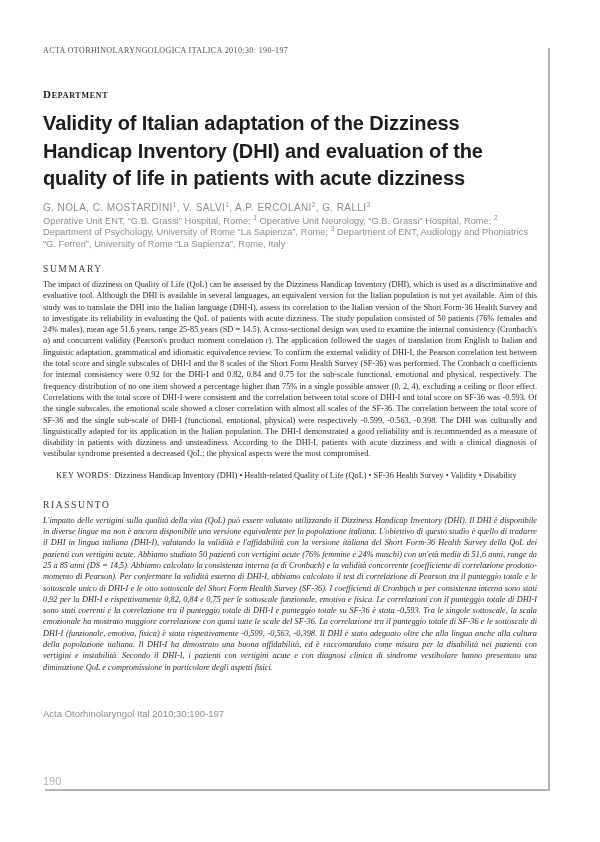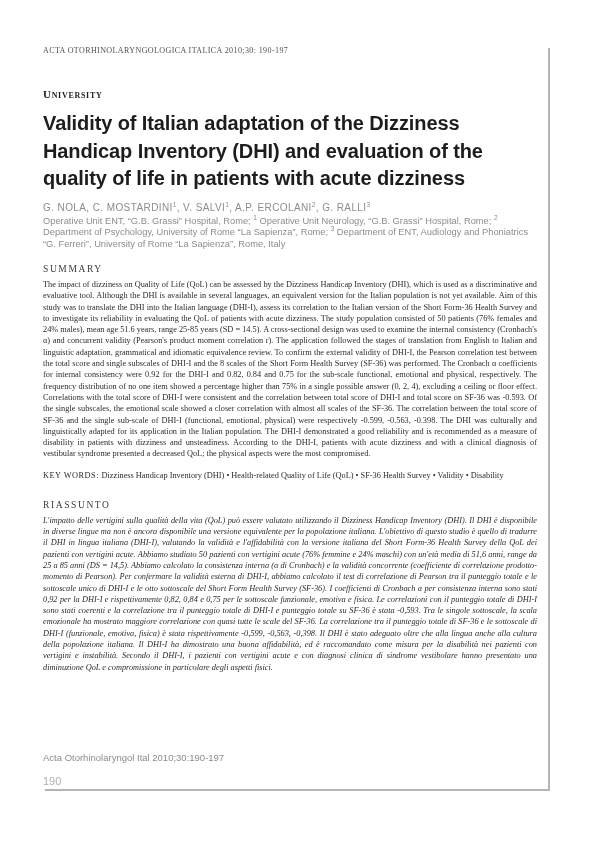--- a/index.html
+++ b/index.html
@@ -67,31 +67,31 @@
   }
   .abstract-body {
     margin: 5px 0 0 0;
     font-family: "Liberation Serif", serif;
     font-size: 8.3px; line-height: 11.3px;
     text-align: justify;
     color: #2b2b2b;
   }
   .abstract-body.italian { font-style: italic; }
   .kw-line {
-    margin: 10px 0 0 0;
+    margin: 10px 0 0 13px;
     font-family: "Liberation Serif", serif;
     font-size: 8.3px; line-height: 11px;
     color: #2b2b2b;
   }
   .kw-label { letter-spacing: 0.5px; }
   .kw-text.italian { font-style: italic; }
   .riassunto-gap { margin-top: 19px; }
   .footer-citation {
     position: absolute;
-    left: 43px; top: 752px;
+    left: 43px; top: 708px;
     font-family: "Liberation Sans", sans-serif;
     font-size: 9.5px;
     color: #8d8d8d;
   }
   .page-number {
     position: absolute;
     left: 43px; top: 775px;
     font-family: "Liberation Sans", sans-serif;
     font-size: 11px;
     color: #b0b0b0;
@@ -111,21 +111,21 @@
 </style>
 </head>
 <body>
 
 <div class="page">
 
   <div class="content">
 
     <div class="running-head">ACTA OTORHINOLARYNGOLOGICA ITALICA 2010;30: 190-197</div>
 
-    <div class="section-label">University</div>
+    <div class="section-label">Department</div>
 
     <h1 class="title-en">Validity of Italian adaptation of the Dizziness Handicap Inventory (DHI) and evaluation of the quality of life in patients with acute dizziness</h1>
 
 
     <div class="authors"><span>G. NOLA, C. MOSTARDINI</span><sup>1</sup><span>, V. SALVI</span><sup>1</sup><span>, A.P. ERCOLANI</span><sup>2</sup><span>, G. RALLI</span><sup>3</sup></div>
 
     <p class="affiliations"><span>Operative Unit ENT, “G.B. Grassi” Hospital, Rome; </span><sup>1</sup><span> Operative Unit Neurology, “G.B. Grassi” Hospital, Rome; </span><sup>2</sup><span> Department of Psychology, University of Rome “La Sapienza”, Rome; </span><sup>3</sup><span> Department of ENT, Audiology and Phoniatrics “G. Ferreri”, University of Rome “La Sapienza”, Rome, Italy</span></p>
 
     <div class="abstract-heading">SUMMARY</div>
     <p class="abstract-body">The impact of dizziness on Quality of Life (QoL) can be assessed by the Dizziness Handicap Inventory (DHI), which is used as a discriminative and evaluative tool. Although the DHI is available in several languages, an equivalent version for the Italian population is not yet available. Aim of this study was to translate the DHI into the Italian language (DHI-I), assess its correlation to the Italian version of the Short Form-36 Health Survey and to investigate its reliability in evaluating the QoL of patients with acute dizziness. The study population consisted of 50 patients (76% females and 24% males), mean age 51.6 years, range 25-85 years (SD = 14.5). A cross-sectional design was used to examine the internal consistency (Cronbach's α) and concurrent validity (Pearson's product moment correlation r). The application followed the stages of translation from English to Italian and linguistic adaptation, grammatical and idiomatic equivalence review. To confirm the external validity of DHI-I, the Pearson correlation test between the total score and single subscales of DHI-I and the 8 scales of the Short Form Health Survey (SF-36) was performed. The Cronbach α coefficients for internal consistency were 0.92 for the DHI-I and 0.82, 0.84 and 0.75 for the sub-scale functional, emotional and physical, respectively. The frequency distribution of no one item showed a percentage higher than 75% in a single possible answer (0, 2, 4), excluding a ceiling or floor effect. Correlations with the total score of DHI-I were consistent and the correlation between total score of DHI-I and total score on SF-36 was -0.593. Of the single subscales, the emotional scale showed a closer correlation with almost all scales of the SF-36. The correlation between the total score of SF-36 and the single sub-scale of DHI-I (functional, emotional, physical) were respectively -0.599, -0.563, -0.398. The DHI was culturally and linguistically adapted for its application in the Italian population. The DHI-I demonstrated a good reliability and is recommended as a measure of disability in patients with dizziness and unsteadiness. According to the DHI-I, patients with acute dizziness and with a clinical diagnosis of vestibular syndrome presented a decreased QoL; the physical aspects were the most compromised.</p>

